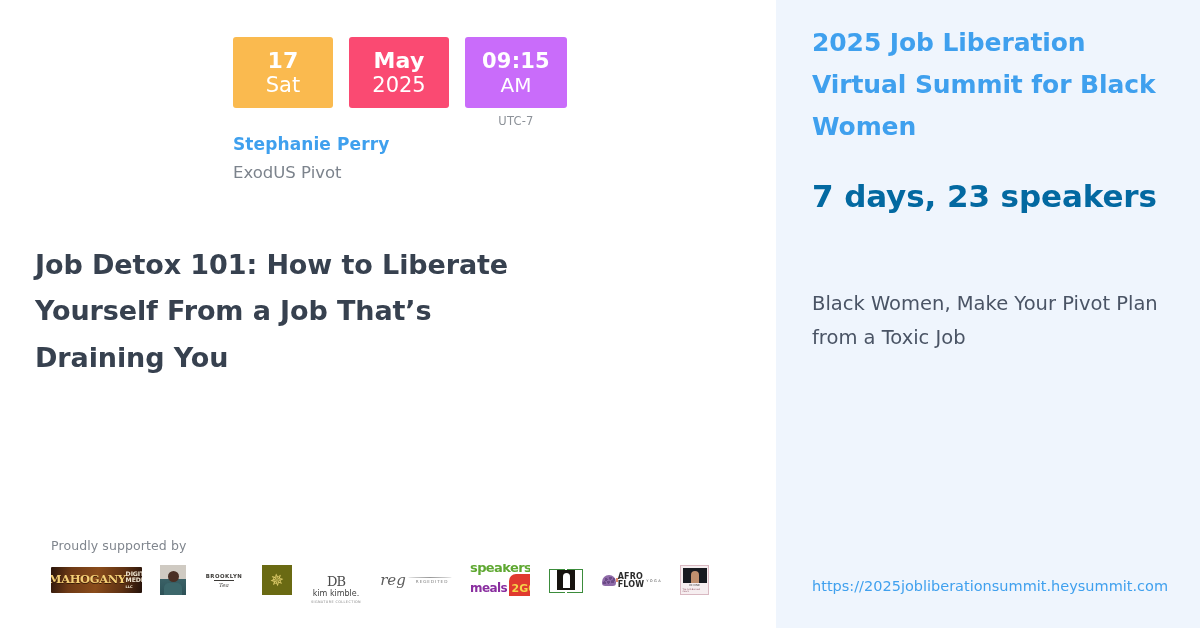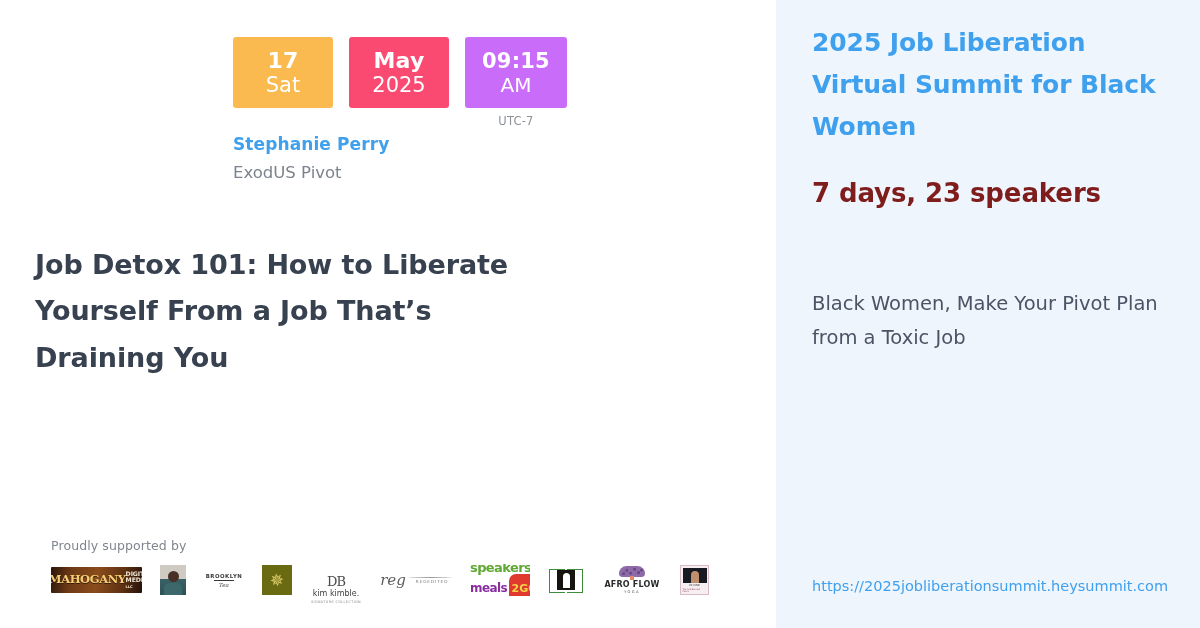--- a/index.html
+++ b/index.html
@@ -244,21 +244,21 @@
   .lg-book .inner {
     position: absolute; left: 9px; top: 3px; width: 18px; height: 20px;
     background: #17130f;
   }
   .lg-book .fig {
     position: absolute; left: 15px; top: 6px; width: 7px; height: 15px;
     background: #fff; border-radius: 4px 4px 0 0;
   }
 
   
-  .lg-afro { width: 60px; height: 30px; flex-direction: column; }
+  .lg-afro { width: 60px; height: 30px; flex-direction: row; }
   .lg-afro .hair {
     width: 26px; height: 11px; border-radius: 13px 13px 6px 6px;
     background: radial-gradient(circle at 30% 40%, #6b4a86 1.4px, transparent 1.6px),
                 radial-gradient(circle at 60% 30%, #6b4a86 1.4px, transparent 1.6px),
                 radial-gradient(circle at 45% 65%, #6b4a86 1.4px, transparent 1.6px),
                 radial-gradient(circle at 75% 60%, #6b4a86 1.4px, transparent 1.6px),
                 radial-gradient(circle at 18% 70%, #6b4a86 1.4px, transparent 1.6px),
                 radial-gradient(circle at 86% 38%, #6b4a86 1.4px, transparent 1.6px),
                 #8e6aa8;
   }
@@ -302,23 +302,23 @@
     font-size: 25px;
     font-weight: bold;
     line-height: 1.68;
     color: #3FA0EE;
     letter-spacing: -0.1px;
   }
   .r-meta {
     position: absolute;
     left: 36px;
     top: 178px;
-    font-size: 26px;
+    font-size: 31px;
     font-weight: bold;
-    color: #7f1d1d;
+    color: #0369a1;
     letter-spacing: -0.1px;
   }
   .r-desc {
     position: absolute;
     left: 36px;
     top: 287px;
     width: 378px;
     font-size: 19.5px;
     line-height: 1.72;
     color: #4a5465;

